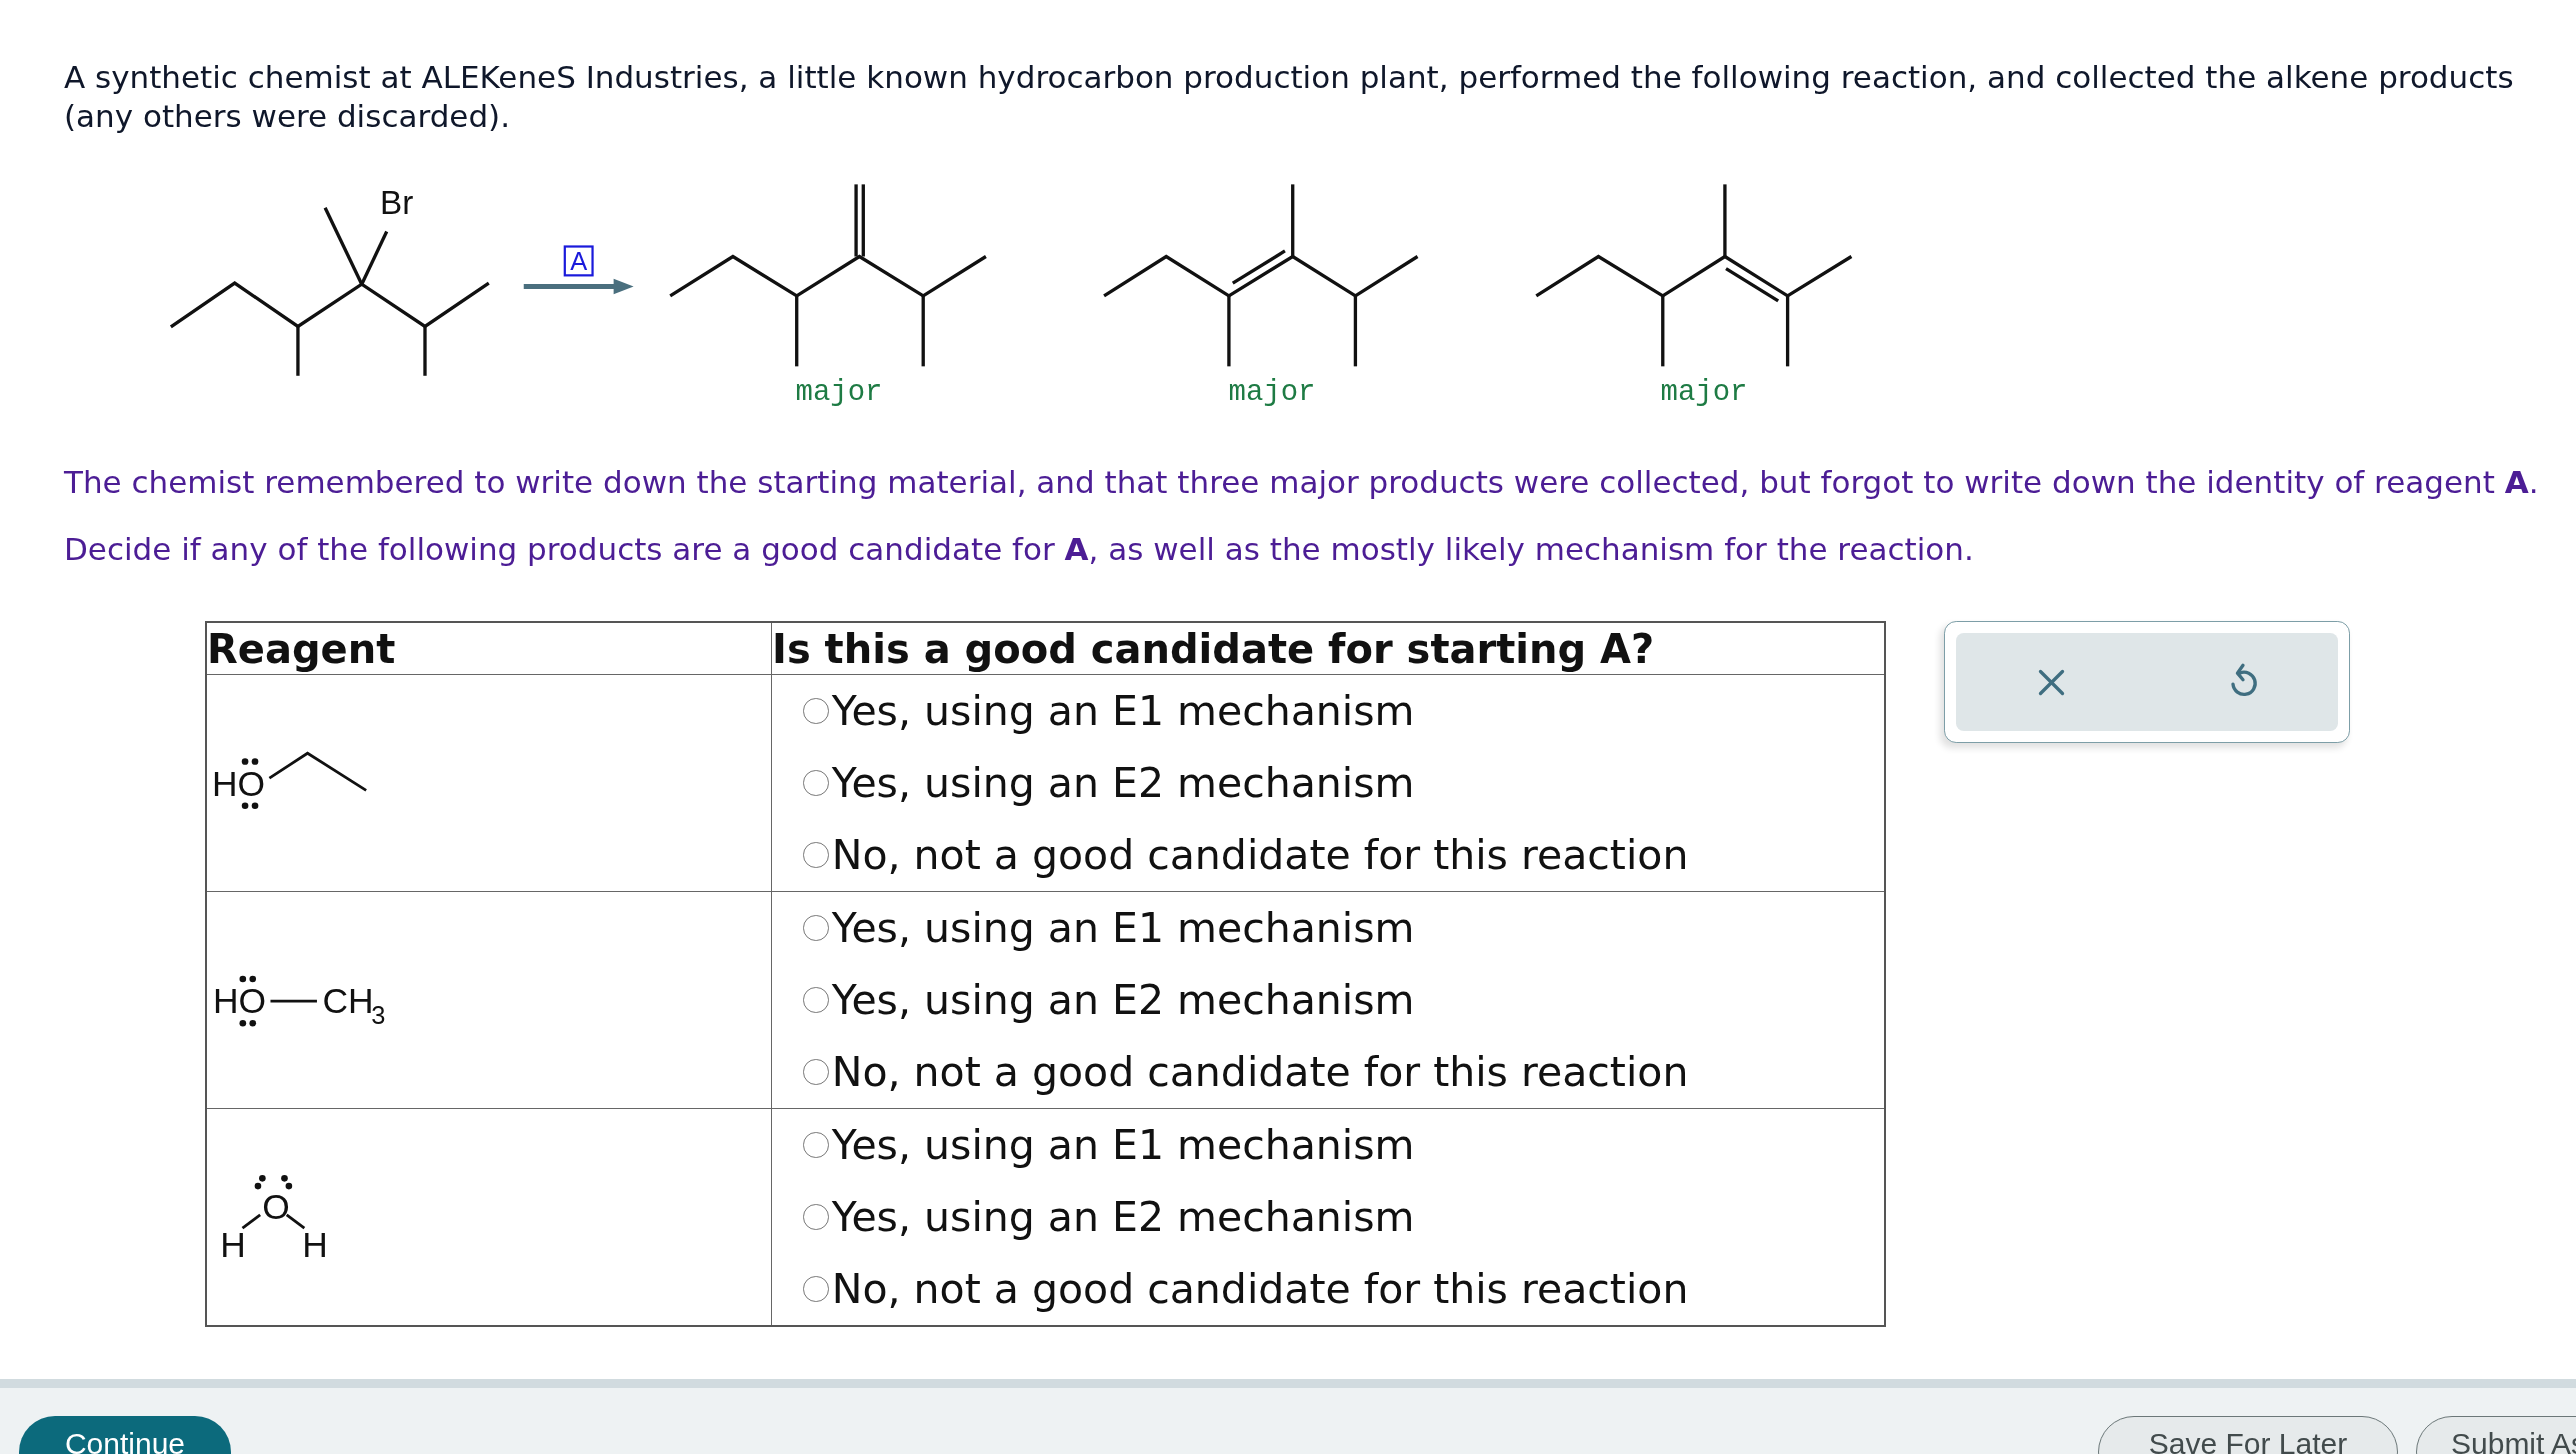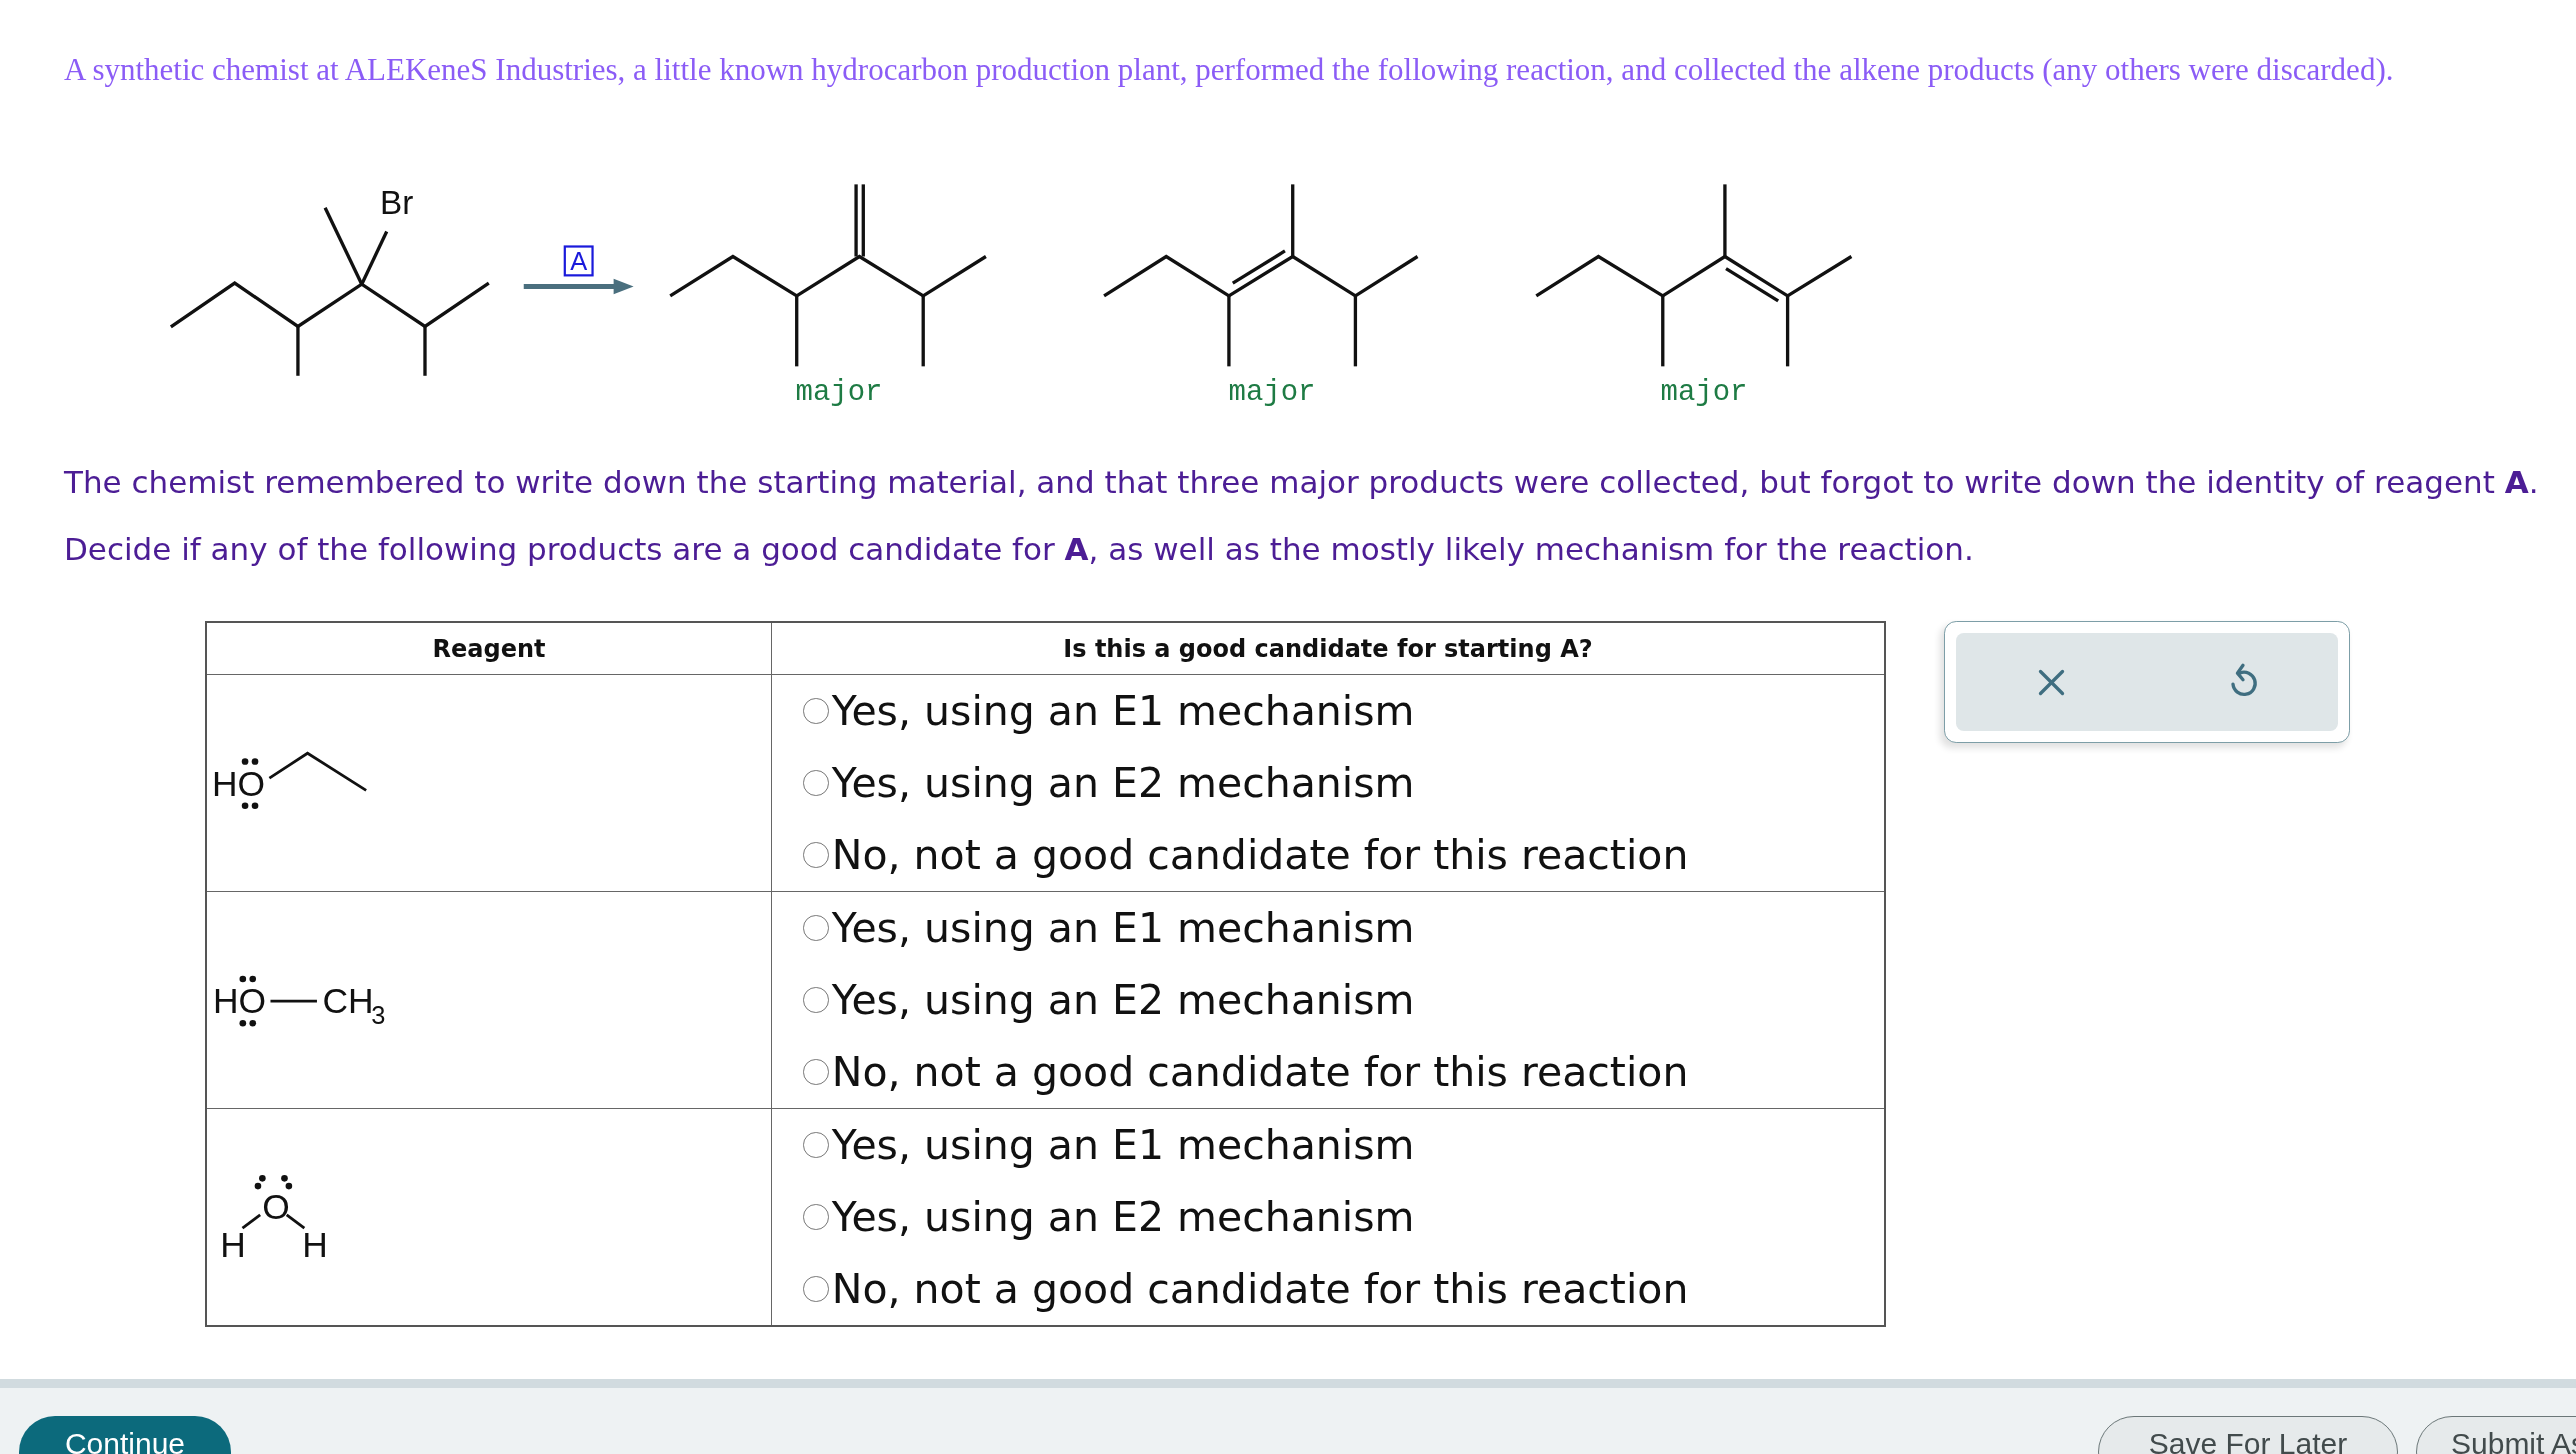--- a/index.html
+++ b/index.html
@@ -2,39 +2,39 @@
 <html style="font-size:9px"><head>
 <meta charset="utf-8">
 <style>
   html, body { margin:0; padding:0; }
   body {
     width:2576px; height:1455px; position:relative; overflow:hidden;
     background:#ffffff; color:#000;
     font-family:"DejaVu Sans", "Liberation Sans", sans-serif;
   }
   .intro {
-    position:absolute; left:64px; top:50px; width:2486px;
-    font-size:31px; line-height:39px; color:#8b5cf6;font-family:Liberation Serif, serif;
+    position:absolute; left:64px; top:58px; width:2486px;
+    font-size:31px; line-height:39px; color:#0f172a;
   }
   .para {
     position:absolute; left:64px; font-size:31px; line-height:39px; color:#4c1d95; white-space:nowrap;
   }
   .para b { font-weight:bold; }
   svg.rxn { position:absolute; left:0; top:0; }
   .major {
     position:absolute; top:376px; font-family:Liberation Mono, monospace;
     font-size:29px; color:#1e7b44; transform:translateX(-50%);
   }
   table.rtable {
     position:absolute; left:205px; top:621px; width:1681px; height:699px;
     border-collapse:collapse; border:2.8px solid #555;
   }
   table.rtable th, table.rtable td { border:1.7px solid #666; padding:0; }
   table.rtable th {
-    height:51px; font-size:24px; font-weight:bold; text-align:center; color:#111;
+    height:51px; font-size:40px; font-weight:bold; text-align:left; color:#111;
   }
   .col-reagent { width:564px; }
   td.reagent-cell { text-align:left; vertical-align:middle; position:relative; }
   td.opts { vertical-align:top; padding:0 0 0 31px !important; }
   .opt {
     display:flex; align-items:center; height:72px; font-size:41px; color:#111; cursor:pointer;
   }
   .radio {
     width:25.5px; height:25.5px; border:1.7px solid #777; border-radius:50%;
     box-sizing:border-box; margin-right:3.3px; flex:0 0 auto; background:#fff;

